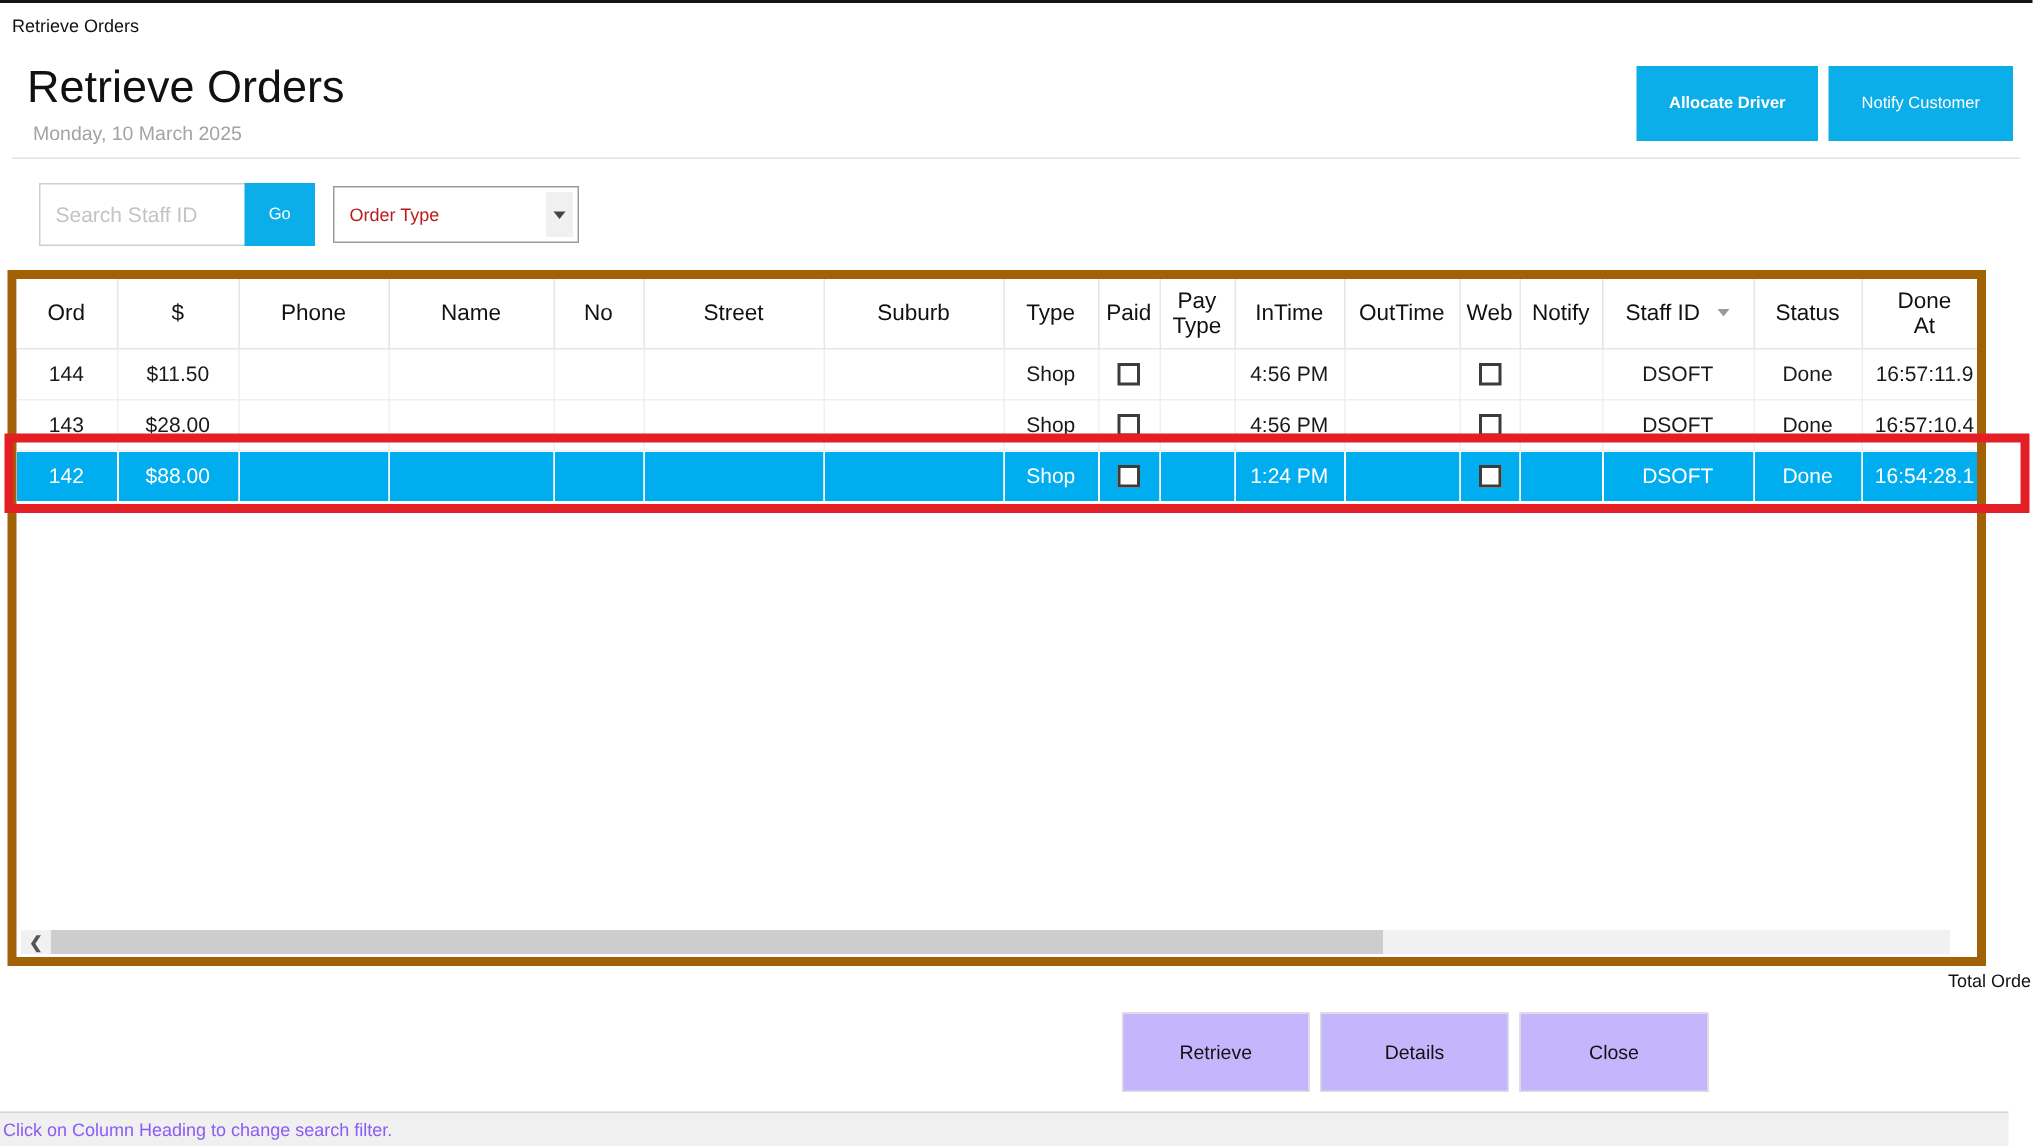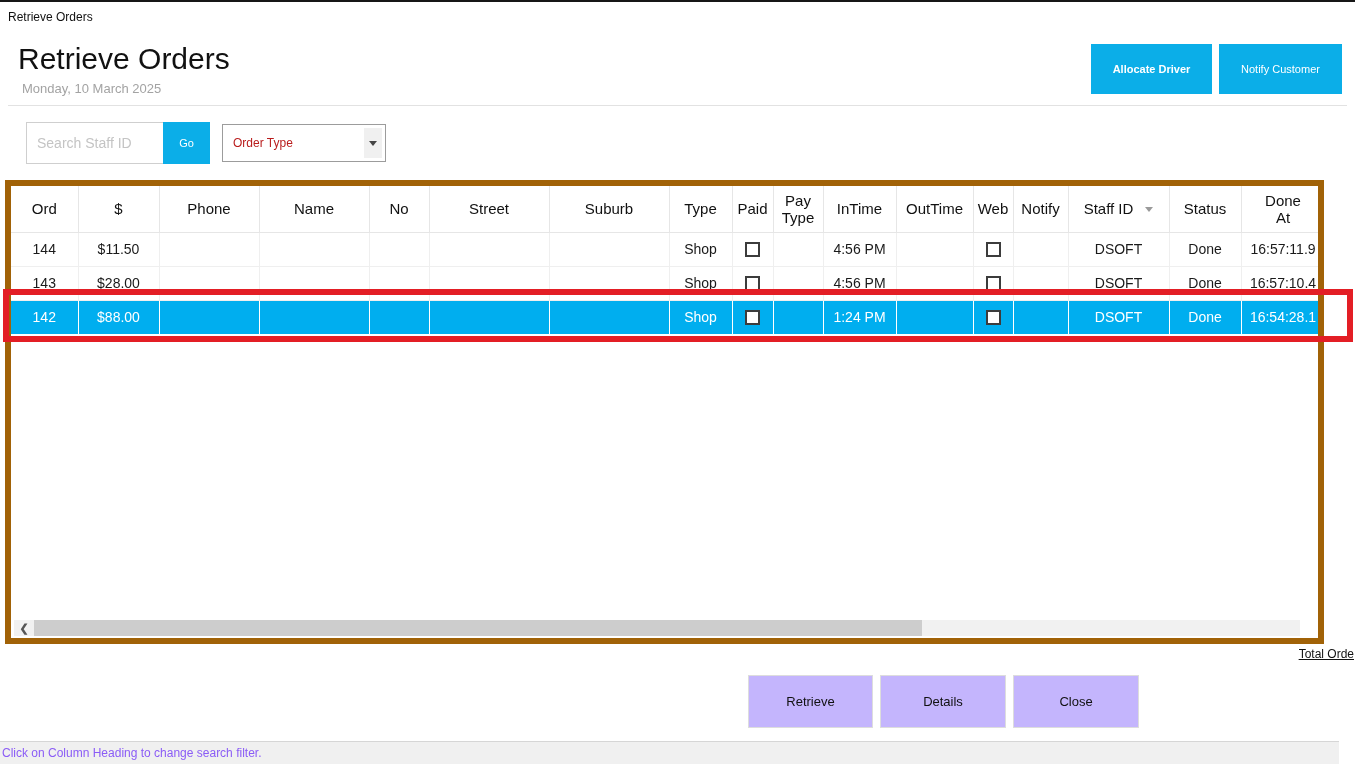--- a/index.html
+++ b/index.html
@@ -97,21 +97,21 @@
     position:absolute; left:3px; right:18px; bottom:2px; height:16px;
     background:#f1f1f1; display:flex; align-items:stretch;
   }
   .hscroll-arrow {
     width:20px; background:#f1f1f1; color:#555; font-size:11px; font-weight:bold;
     display:flex; align-items:center; justify-content:center; cursor:pointer;
   }
   .hscroll-thumb { width:888px; background:#cdcdcd; cursor:pointer; }
   .hscroll-track-rest { flex:1; background:#f1f1f1; cursor:pointer; }
 
-  .total-label { position:absolute; top:645px; right:1px; font-size:12px; color:#111; white-space:nowrap;text-decoration:underline; }
+  .total-label { position:absolute; top:645px; right:1px; font-size:12px; color:#111; white-space:nowrap; }
 
   
   .footer-btn {
     position:absolute; top:673px; height:53px; background:#c4b5fd;
     border:1px solid #dddddd; font-size:13px; color:#111;
     font-family:"Liberation Sans", sans-serif; cursor:pointer;
   }
   #retrieve-btn { left:748px; width:125px; }
   #details-btn  { left:880px; width:126px; }
   #close-btn    { left:1013px; width:126px; }

